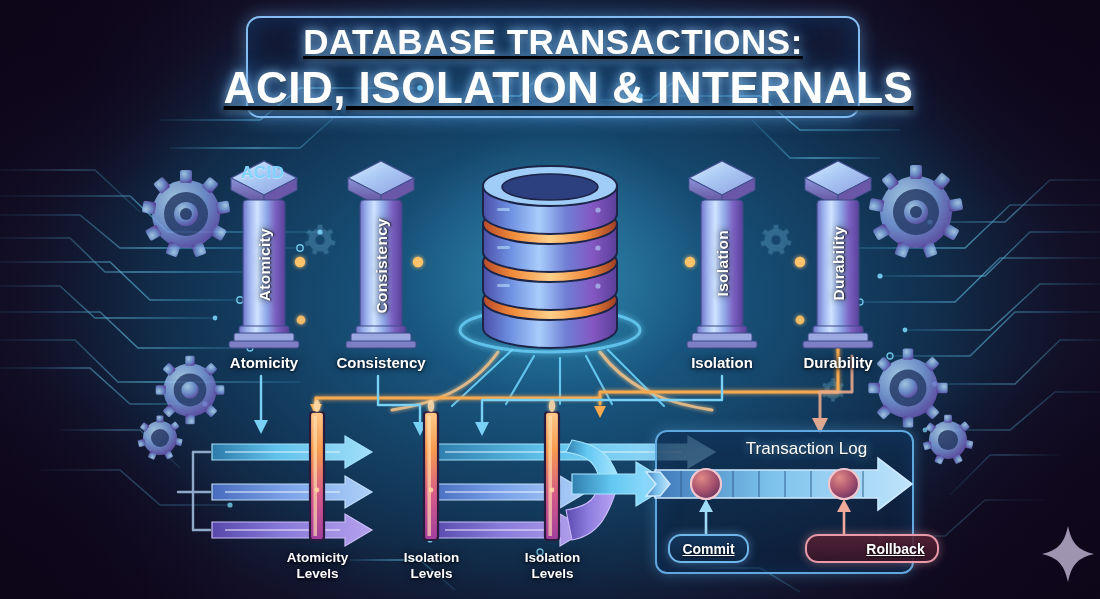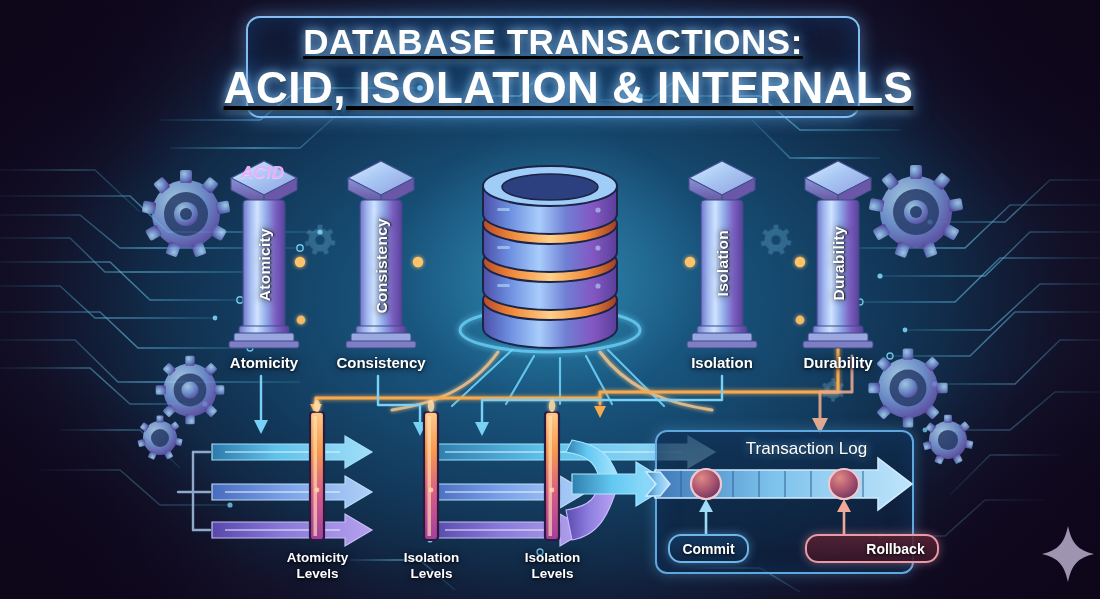--- a/index.html
+++ b/index.html
@@ -41,22 +41,22 @@
   }
   .title-l1{font-size:35px;}
   .title-l2{font-size:44px;margin-top:7px;margin-left:31px;}
   .vlabel{
     position:absolute;color:#fff;font-size:15.5px;font-weight:bold;
     writing-mode:vertical-rl;text-orientation:mixed;
     transform:rotate(180deg);white-space:nowrap;
     text-shadow:0 0 7px rgba(0,0,0,.85),0 1px 2px rgba(0,0,0,.9);
     letter-spacing:.3px;
   }
-  .acid-tag{position:absolute;color:#f0abfc;font-size:17px;font-weight:bold;
-    letter-spacing:.5px;text-shadow:0 1px 0 rgba(220,240,255,.55);font-style:italic;}
+  .acid-tag{position:absolute;color:#7dd3fc;font-size:17px;font-weight:bold;
+    letter-spacing:.5px;text-shadow:0 1px 0 rgba(220,240,255,.55);}
   .caption{
     position:absolute;color:#ffffff;font-size:15px;font-weight:bold;
     text-shadow:0 0 8px rgba(10,25,50,.95),0 1px 3px rgba(0,0,0,.9);
     white-space:nowrap;text-align:center;
   }
 
   
   .flow-label{
     position:absolute;color:#ffffff;font-size:13.5px;font-weight:bold;
     line-height:1.15;text-align:center;white-space:nowrap;
@@ -69,20 +69,21 @@
     background:linear-gradient(180deg,rgba(16,46,80,.72),rgba(12,30,56,.62));
     box-shadow:0 0 14px rgba(95,168,223,.4), inset 0 0 22px rgba(20,60,110,.55);}
   .tl-title{position:absolute;left:679px;top:439px;width:255px;text-align:center;
     color:#fff;font-size:17px;font-weight:normal;
     text-shadow:0 0 9px rgba(130,200,255,.8),0 1px 3px rgba(0,0,0,.85);}
   .pill{
     position:absolute;height:25px;border-radius:13px;
     display:flex;align-items:center;justify-content:center;
     color:#fff;font-size:14px;font-weight:bold;
     text-shadow:0 1px 3px rgba(0,0,0,.85);
+    text-decoration:underline;
   }
   .pill-commit{border:2px solid #6fb6e8;background:linear-gradient(180deg,rgba(22,58,98,.9),rgba(14,38,70,.9));
     box-shadow:0 0 10px rgba(110,180,240,.5);}
   .pill-roll{border:2px solid #e89aa8;background:linear-gradient(180deg,rgba(88,34,52,.88),rgba(58,22,40,.9));
     box-shadow:0 0 10px rgba(232,154,168,.45);}
 </style>
 </head>
 <body>
 
 <div id="stage">

